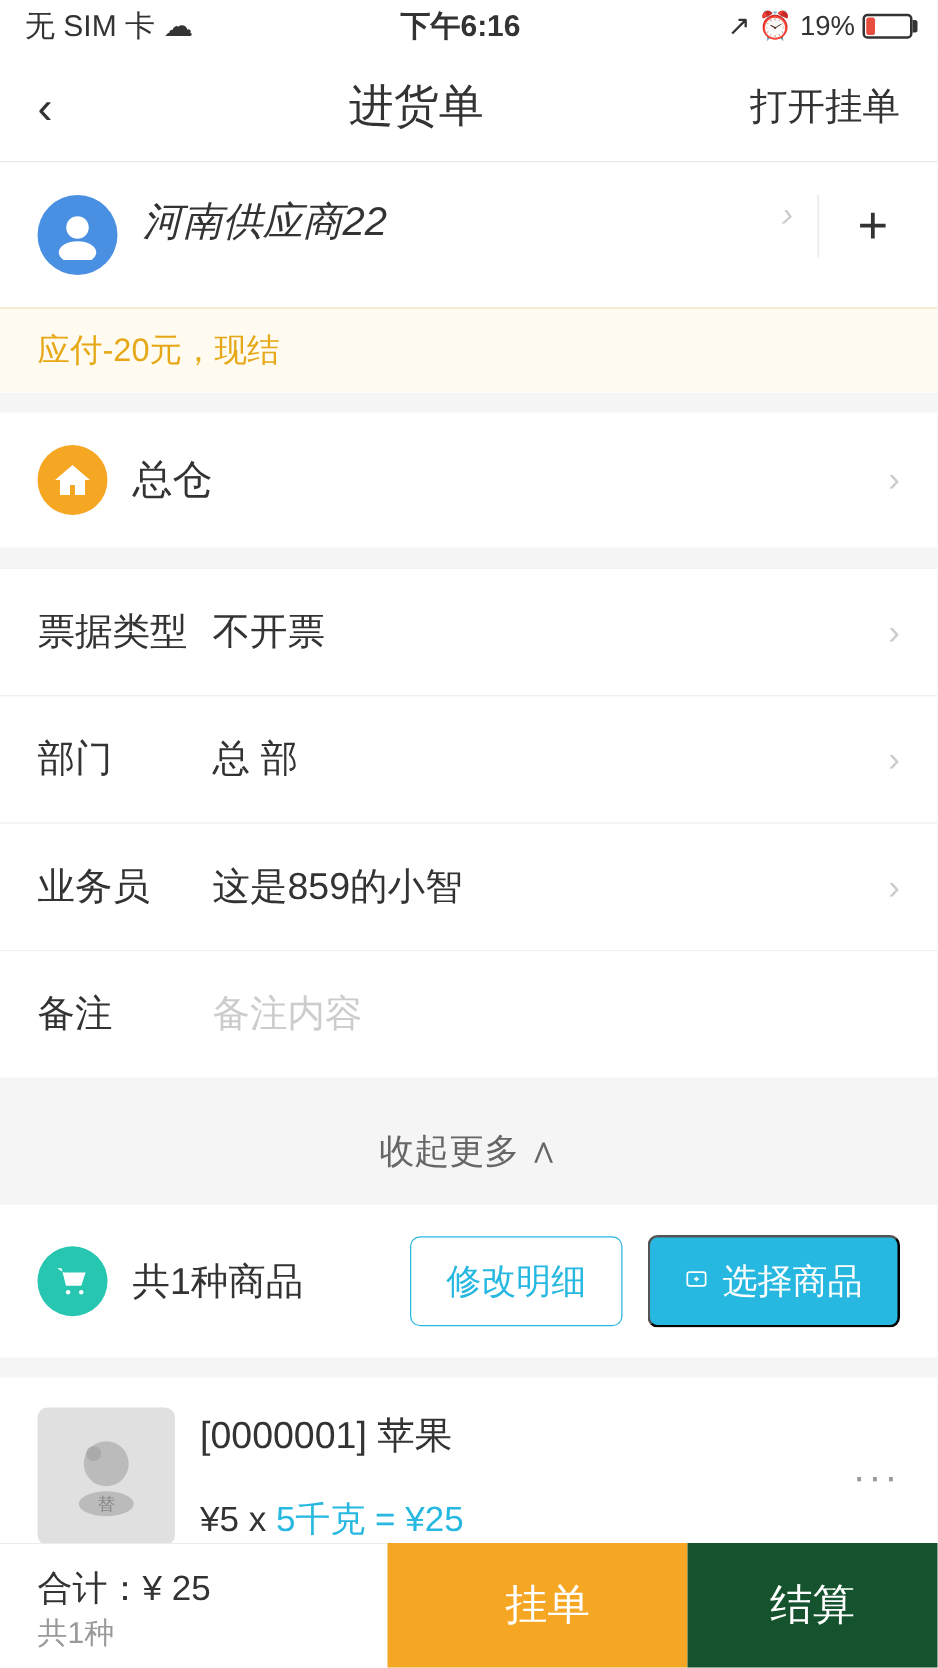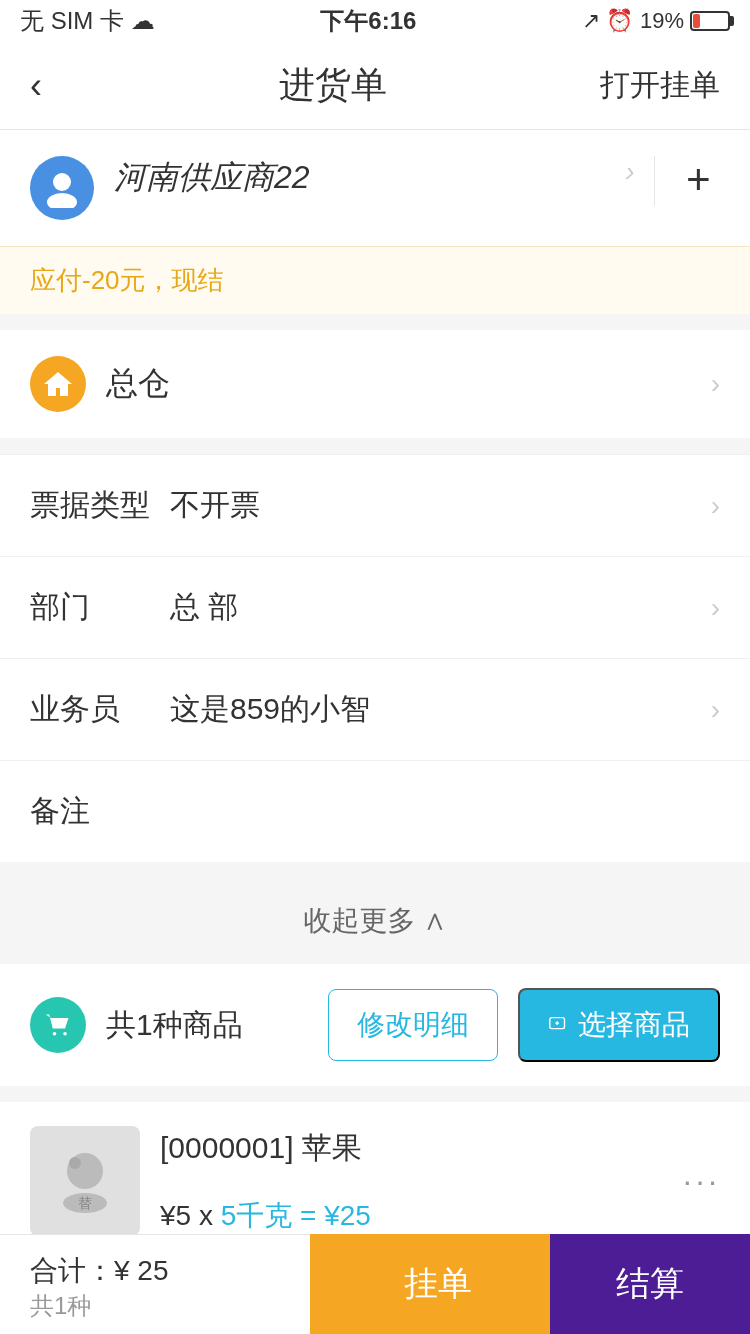--- a/index.html
+++ b/index.html
@@ -294,21 +294,21 @@
       width: 240px;
       background: #f5a623;
       color: #fff;
       font-size: 34px;
       display: flex; align-items: center; justify-content: center;
       cursor: pointer;
       padding-left: 16px;
     }
     .btn-checkout {
       width: 200px;
-      background: #4c1d95;
+      background: #14532d;
       color: #fff;
       font-size: 34px;
       display: flex; align-items: center; justify-content: center;
       cursor: pointer;
     }
 
     .spacer { height: 116px; }
   </style>
 </head>
 <body>
@@ -373,20 +373,21 @@
     <span class="form-value">总 部</span>
     <span class="chevron-right">›</span>
   </div>
   <div class="form-row">
     <span class="form-label">业务员</span>
     <span class="form-value">这是859的小智</span>
     <span class="chevron-right">›</span>
   </div>
   <div class="form-row">
     <span class="form-label">备注</span>
+    <span class="form-placeholder">备注内容</span>
   </div>
 </div>
 
 <div class="collapse-more">
   <span>收起更多 ∧</span>
 </div>
 
 <div class="section products-header">
   <div class="products-icon">
     <svg viewBox="0 0 32 32" fill="white" width="28" height="28">

